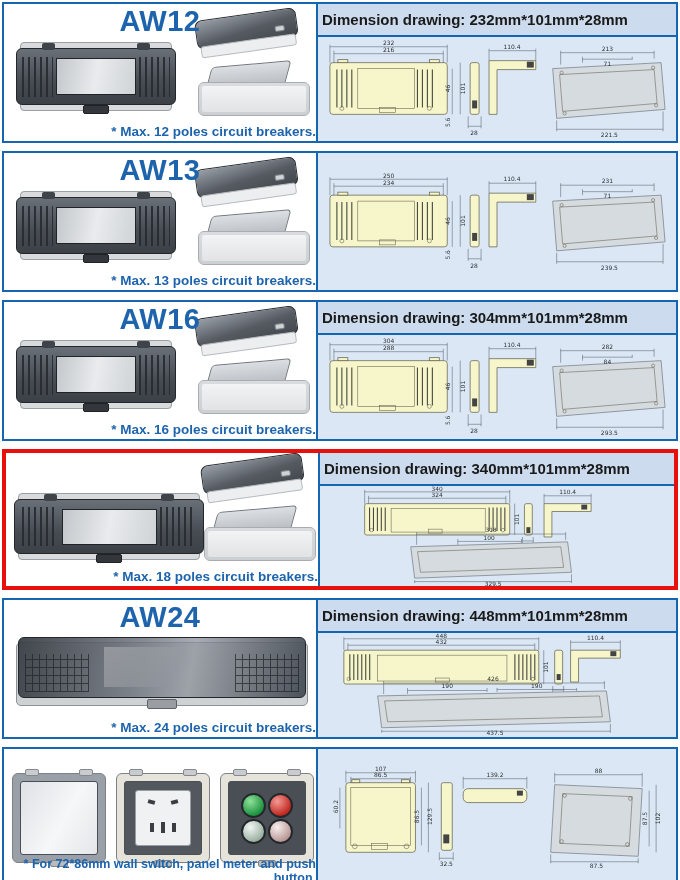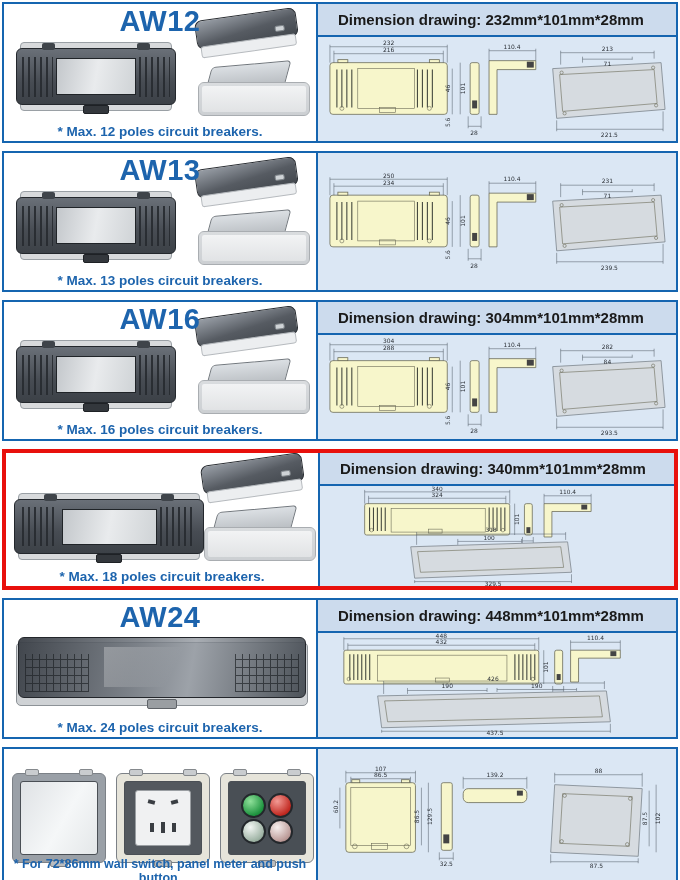--- a/index.html
+++ b/index.html
@@ -14,25 +14,25 @@
   html,body{width:680px;height:880px;overflow:hidden;background:#fff;
     font-family:"Liberation Sans","DejaVu Sans",sans-serif}
   .page{padding-top:2px}
   .row{height:141px;margin:0 2px 8px 2px;border:2px solid var(--accent-blue);
     display:flex;background:#fff;position:relative}
   .row.highlight{border:4px solid var(--highlight-red)}
   .cell-left{width:312px;position:relative;background:#fff;flex:none}
   .cell-right{flex:1;display:flex;flex-direction:column;border-left:2px solid var(--accent-blue)}
   .model{ text-align:center;font-size:29px;font-weight:bold;color:var(--text-blue);
     padding-top:1px;letter-spacing:.5px;position:relative;z-index:3}
-  .note{position:absolute;left:0;right:0;bottom:2px;text-align:center;
+  .note{position:absolute;left:0;right:0;bottom:2px;text-align:right;
     font-size:13.5px;font-weight:bold;color:var(--text-blue);z-index:3}
   .note.small{font-size:12.5px;bottom:1px}
   .dim-header{height:33px;background:var(--header-bg);border-bottom:2px solid var(--accent-blue);
-    display:flex;align-items:center;padding-left:20px;font-size:15px;font-weight:bold;color:#1a1a1a}
+    display:flex;align-items:center;padding-left:4px;font-size:15px;font-weight:bold;color:#1a1a1a}
   .dim-area{flex:1;background:var(--drawing-bg);position:relative}
   .dim-area svg{position:absolute;inset:0;width:100%;height:100%}
 
   
   .photo-main{position:absolute;left:12px;top:38px;width:160px;height:74px;z-index:2}
   .photo-main.w-lg{left:8px;top:40px;width:190px;height:72px}
   .photo-main .base{position:absolute;left:4px;right:4px;top:0;bottom:5px;
     background:#d8dadc;border:1px solid #9aa0a5;border-radius:4px}
   .photo-main .cover{position:absolute;left:0;right:0;top:6px;bottom:11px;
     background:linear-gradient(180deg,#6a7078,#474c53 60%,#3c4147);

